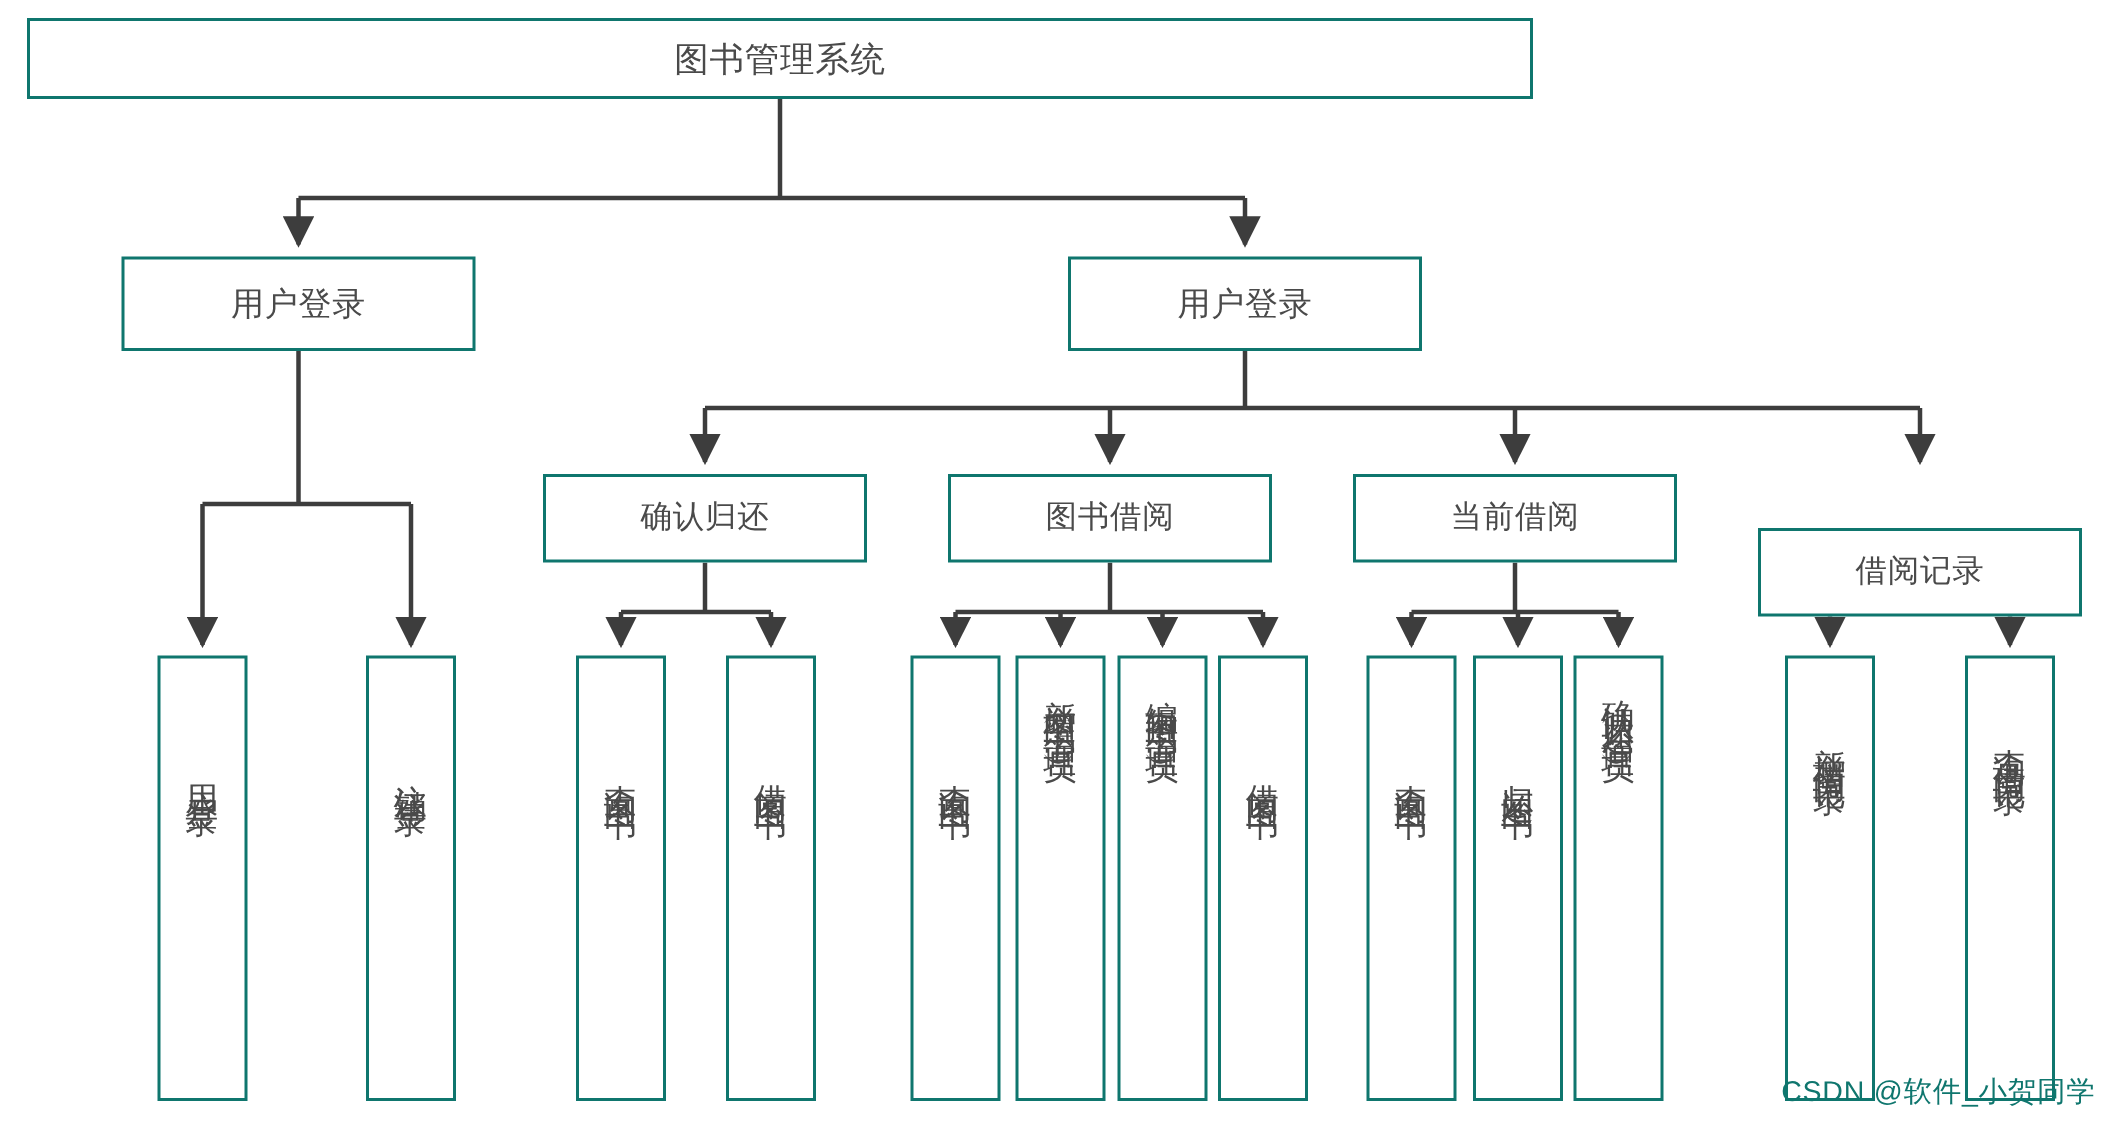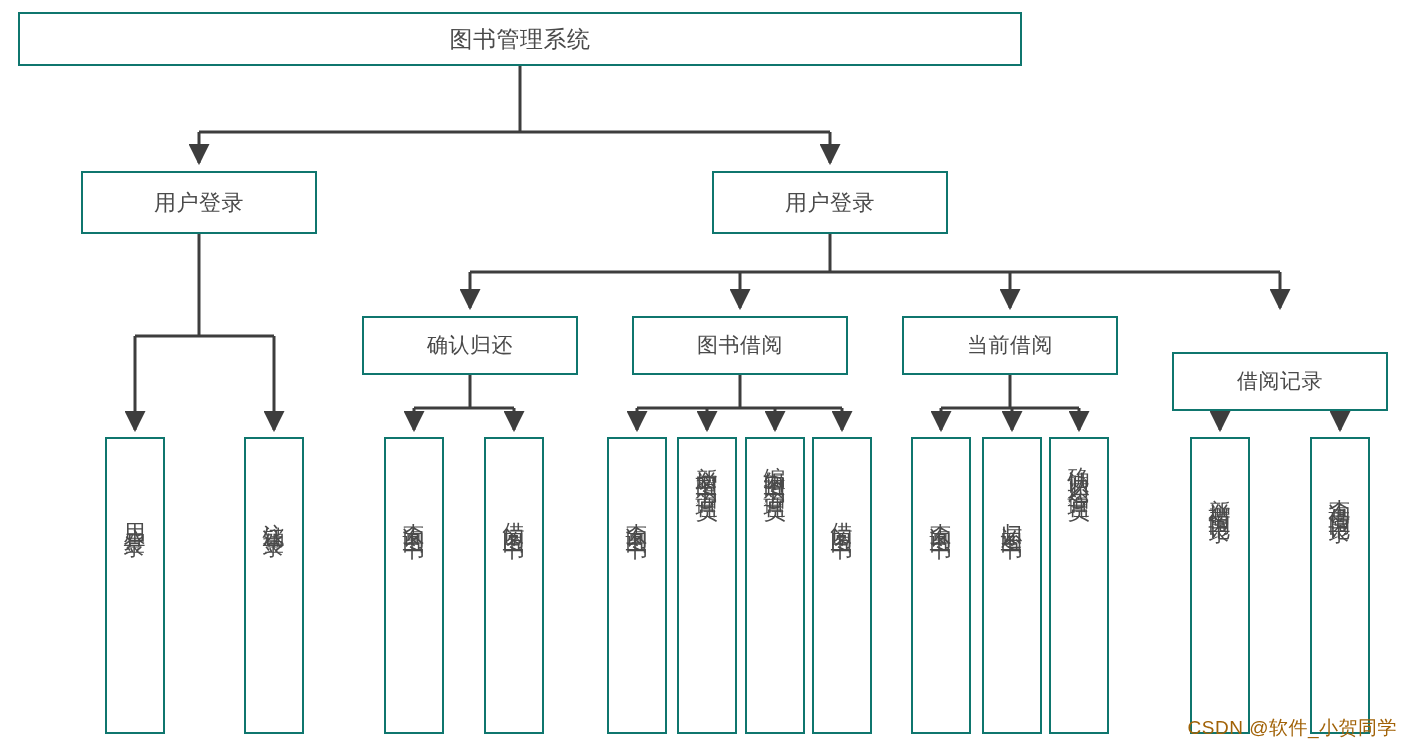--- a/index.html
+++ b/index.html
@@ -62,21 +62,21 @@
   }
   .node.leaf.short .lbl { margin-top: 58px; }
   .node.leaf.mid   .lbl { margin-top: 34px; }
   .node.leaf.tall  .lbl { margin-top: 2px; }
 
   .watermark {
     position: absolute;
     right: 8px;
     bottom: 6px;
     font-size: 19px;
-    color: #a16207;
+    color: #0f766e;
     white-space: nowrap;
     letter-spacing: 0.5px;
   }
 </style>
 </head>
 <body>
 
 <div id="canvas">
 
   <svg class="wires" viewBox="0 0 1405 747">

